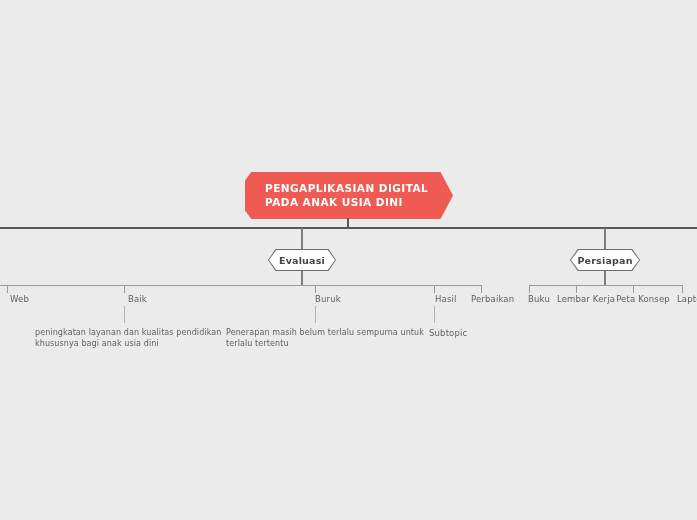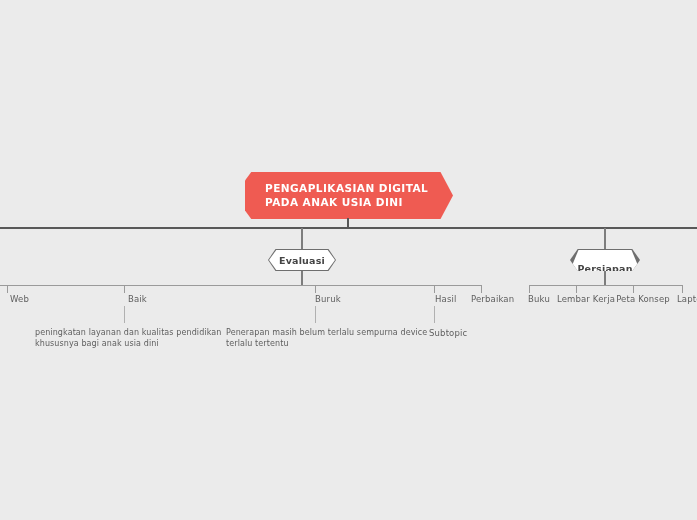--- a/index.html
+++ b/index.html
@@ -145,30 +145,30 @@
   <div class="line leafdrop" style="left:124px; top:306px; height:17px;"></div>
   <div class="line leafdrop" style="left:315px; top:306px; height:17px;"></div>
   <div class="line leafdrop" style="left:434px; top:306px; height:17px;"></div>
 
   <div class="note-text" style="left:35px; top:327px;">
     <span>peningkatan layanan dan kualitas pendidikan</span>
     <span>khususnya bagi anak usia dini</span>
   </div>
 
   <div class="note-text" style="left:226px; top:327px;">
-    <span>Penerapan masih belum terlalu sempurna device</span>
+    <span>Penerapan masih belum terlalu sempurna untuk</span>
     <span>terlalu tertentu</span>
   </div>
 
   <div class="leaf-label" style="left:419px; top:328px;">Subtopic</div>
 
   <div class="line branch-v" style="left:604px; top:228px; height:58px;"></div>
 
   <div class="hex-shell" style="left:570px; top:249px; width:70px; height:22px;">
-    <div class="hex-fill" style="left:1px; top:1px; width:68px; height:36px;">
+    <div class="hex-fill" style="left:1px; top:1px; width:68px; height:20px;">
       <span class="hex-label">Persiapan</span>
     </div>
   </div>
 
   <div class="line bus" style="left:529px; top:285px; width:154px;"></div>
 
   <div class="line drop" style="left:529px; top:285px; height:8px;"></div>
   <div class="line drop" style="left:576px; top:285px; height:8px;"></div>
   <div class="line drop" style="left:633px; top:285px; height:8px;"></div>
   <div class="line drop" style="left:682px; top:285px; height:8px;"></div>

